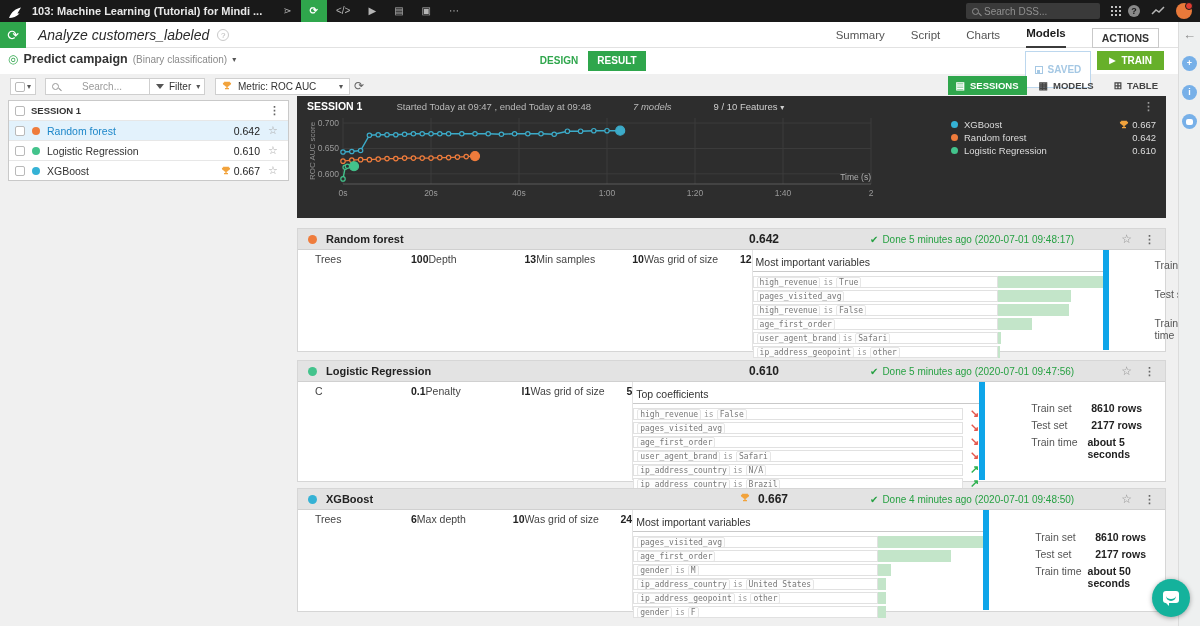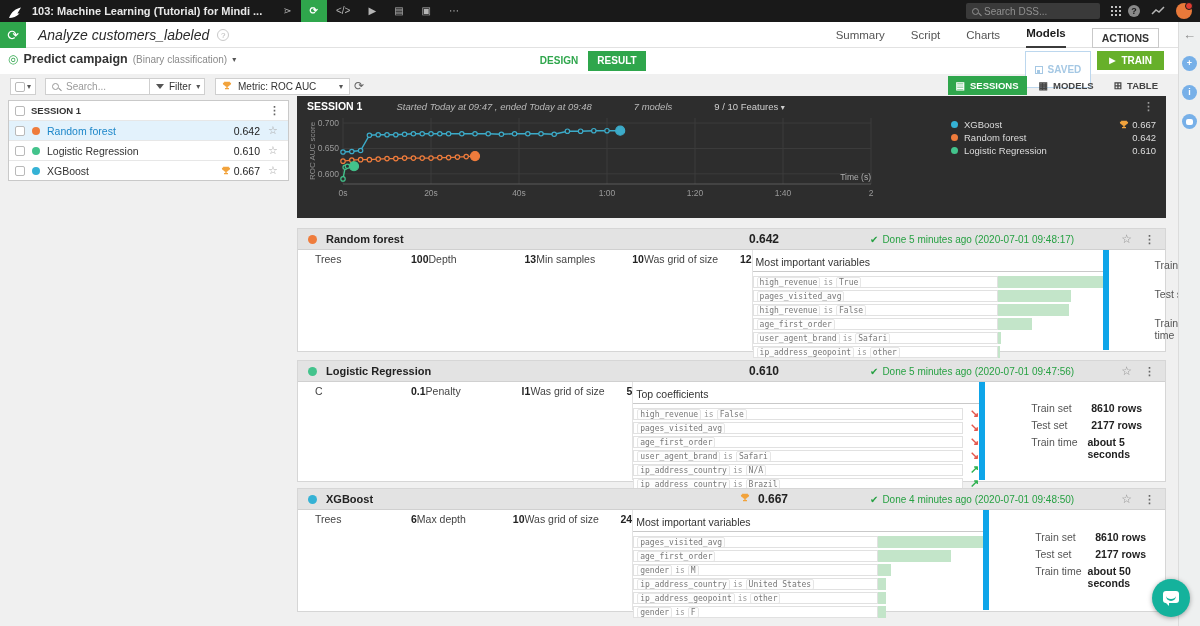--- a/index.html
+++ b/index.html
@@ -73,21 +73,21 @@
   .sr-name { font-size:10.5px; color:#333; margin-left:7px; flex:1; }
   .sess-row.sel .sr-name { color:#1d87c9; }
   .sr-score { font-size:10.5px; color:#222; margin-right:4px; }
   .sr-star { width:18px; text-align:center; color:#a9a9a9; font-size:11px; }
   .troph { display:inline-block; margin-right:3px; vertical-align:-1px; }
 
   
   .chart-panel { position:absolute; top:96px; left:297px; width:869px; height:122px; background:#2d2d2d; }
   .cp-head { height:20px; display:flex; align-items:center; padding:0 10px; gap:0; }
   .cp-title { color:#fff; font-size:10.5px; font-weight:bold; }
-  .cp-sub { color:#b9b9b9; font-size:9.5px; font-style:italic; margin-left:34px;text-align:right; }
+  .cp-sub { color:#b9b9b9; font-size:9.5px; margin-left:34px;text-align:right; }
   .cp-models { color:#b9b9b9; font-size:9.5px; font-style:italic; margin-left:42px; }
   .cp-feat { color:#cfcfcf; font-size:9.5px; margin-left:42px; cursor:pointer; }
   .cp-head .kebab { margin-left:auto; color:#9a9a9a; }
   .roc-wrap { position:absolute; left:8px; top:18px; }
   .legend { position:absolute; right:10px; top:22px; width:205px; }
   .lg-row { display:flex; align-items:center; height:13px; }
   .lg-name { font-size:9.5px; color:#ddd; margin-left:6px; flex:1; }
   .lg-val { font-size:9.5px; color:#ddd; }
 
   
@@ -197,21 +197,21 @@
       <span>TRAIN</span>
     </button>
   </div>
 </div>
 
 <div class="toolbar">
   <div class="tl" style="left:10px; width:26px; justify-content:space-between; padding:0 4px;">
     <span class="cb"></span>
     <span class="caret">▾</span>
   </div>
-  <div class="tl" style="left:45px; width:114px; gap:7px; padding:0 6px;">
+  <div class="tl" style="left:45px; width:114px; gap:23px; padding:0 6px;">
     <span class="mag" style="border-color:#999;"></span>
     <span style="color:#9a9a9a;">Search...</span>
   </div>
   <div class="tl" style="left:149px; width:56px; gap:5px; padding:0 6px; justify-content:space-between;">
     <span class="funnel"></span>
     <span style="color:#333;">Filter</span>
     <span class="caret">▾</span>
   </div>
   <div class="tl" style="left:215px; width:135px; gap:6px; padding:0 6px;">
     <span id="metric-trophy"><svg width="10" height="10" viewBox="0 0 12 12">

